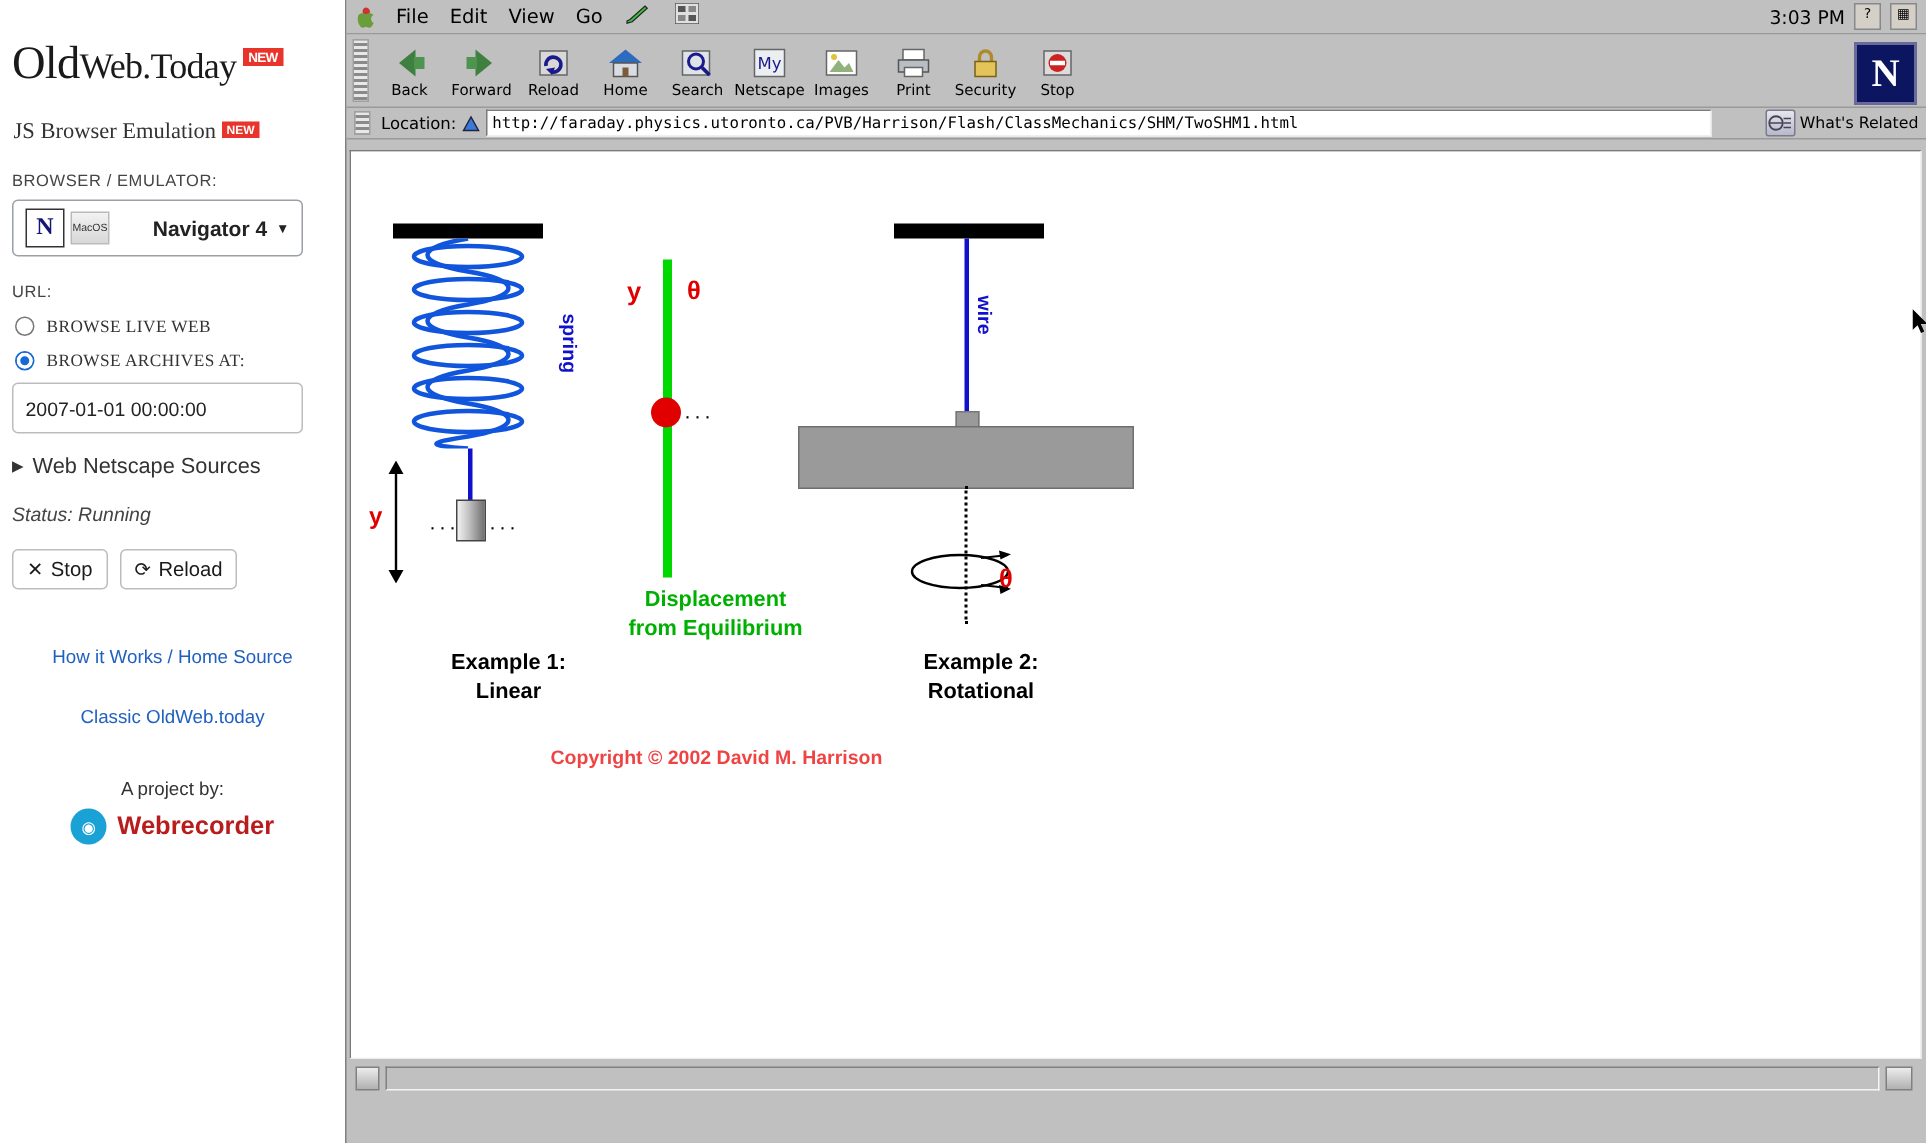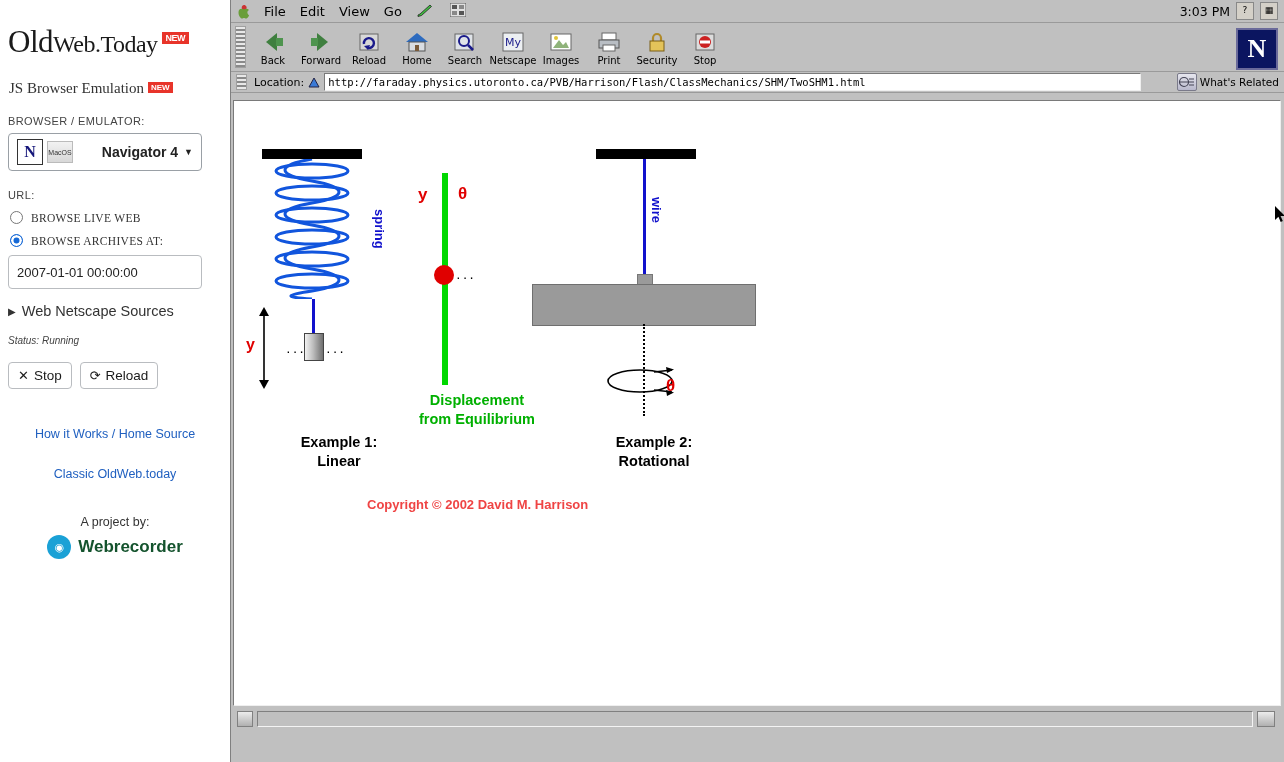--- a/index.html
+++ b/index.html
@@ -181,21 +181,21 @@
     color: #333;
   }
   .disclosure .tri {
     font-size: 10px;
     margin-right: 6px;
     color: #333;
   }
 
   .status-text {
     margin: 16px 0 16px 8px;
-    font-size: 10px;
+    font-size: 13px;
     font-style: italic;
     color: #444;
   }
 
   .btn-row {
     display: flex;
     margin: 16px 0 0 8px;
   }
   .pbtn {
     border: 1px solid #b9bcc0;
@@ -245,21 +245,21 @@
     background: #1aa1d6;
     color: #fff;
     font-size: 11px;
     display: flex; align-items: center; justify-content: center;
     margin-right: 7px;
     font-family: "Liberation Sans", sans-serif;
   }
   .wr-name {
     font-size: 17px;
     font-weight: bold;
-    color: #14532d;
+    color: #b91c1c;
   }
 
   
   .browser {
     position: relative;
     width: 1054px;
     height: 762px;
     background: #c0c0c0;
     flex: 0 0 1054px;
     box-sizing: border-box;

